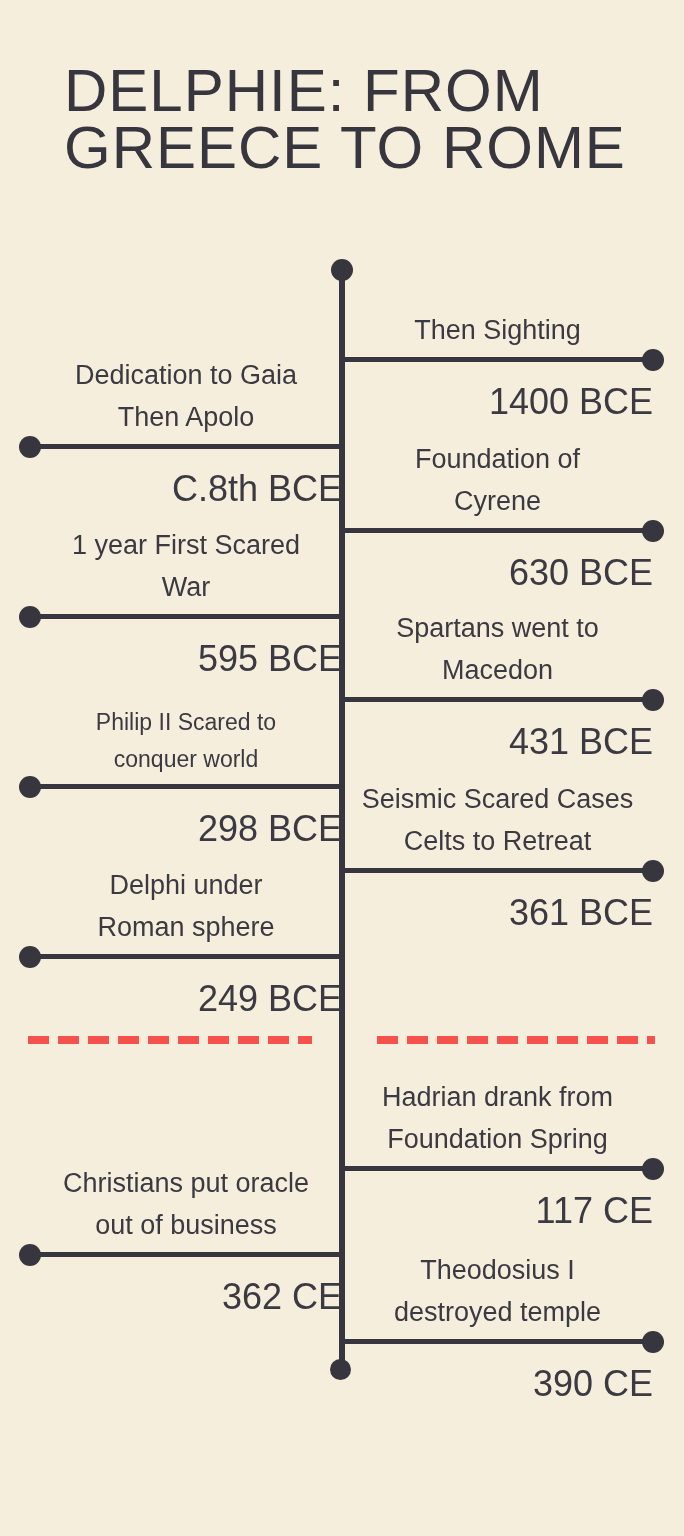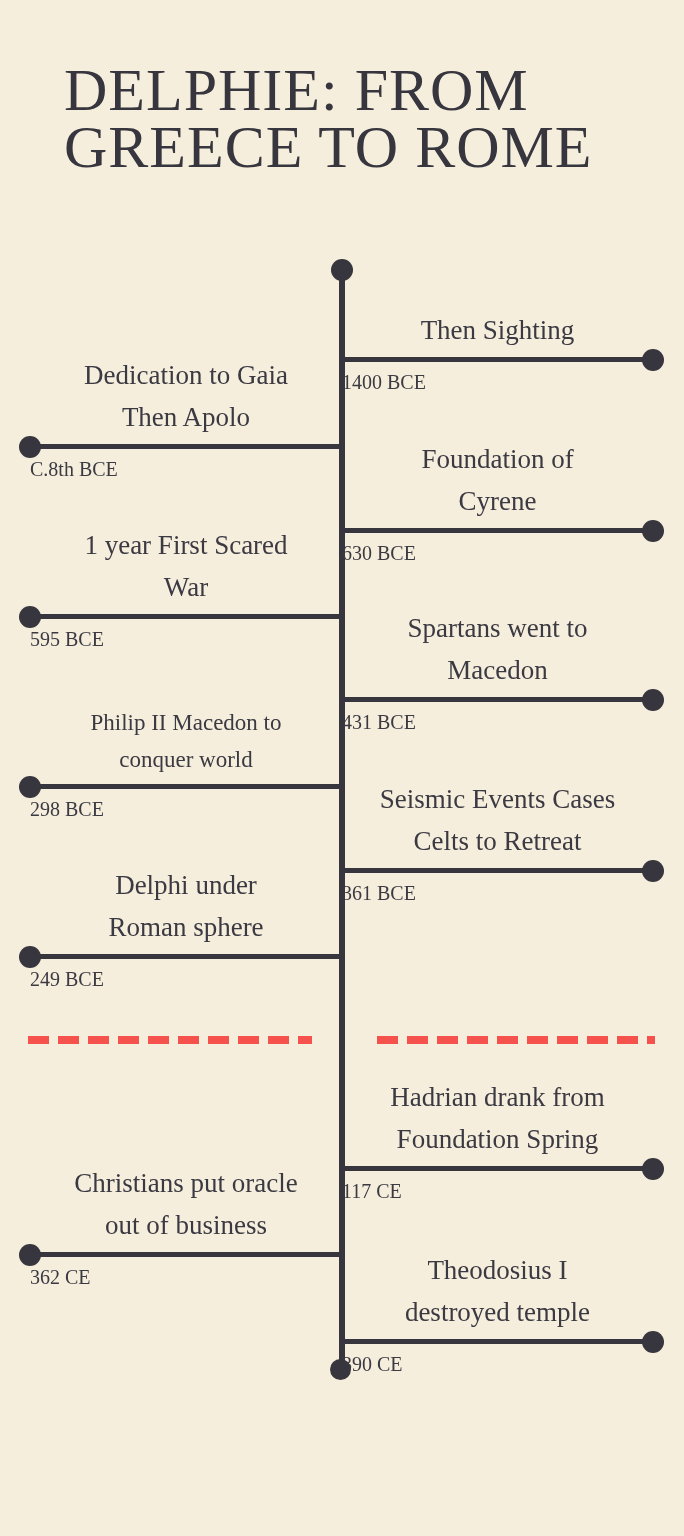--- a/index.html
+++ b/index.html
@@ -6,21 +6,21 @@
     margin: 0;
     padding: 0;
     background: #f5eedc;
   }
   .canvas {
     position: relative;
     width: 684px;
     height: 1536px;
     background: #f5eedc;
     overflow: hidden;
-    font-family: Liberation Serif, serif;
+    font-family: Liberation Sans, sans-serif;
     color: #3b3942;
   }
   .title {
     position: absolute;
     left: 64px;
     top: 62px;
     font-size: 60px;
     line-height: 57px;
     letter-spacing: 1px;
     color: #37353d;
@@ -80,25 +80,25 @@
     font-size: 27px;
     line-height: 42px;
     white-space: pre-line;
   }
   .event.small .label {
     font-size: 23px;
     line-height: 37px;
   }
   .event .year {
     position: absolute;
-    top: 11px;
+    top: 21px;
     left: 0;
     width: 100%;
-    text-align: left;
-    font-size: 20px;
+    text-align: right;
+    font-size: 36px;
   }
 
   .e0  { top: 360px; }
   .e1  { top: 447px; }
   .e2  { top: 531px; }
   .e3  { top: 617px; }
   .e4  { top: 700px; }
   .e5  { top: 787px; }
   .e6  { top: 871px; }
   .e7  { top: 957px; }
@@ -162,29 +162,29 @@
     <div class="line"></div>
     <div class="end-dot"></div>
     <div class="label">Spartans went to
 Macedon</div>
     <div class="year">431 BCE</div>
   </div>
 
   <div class="event left small e5">
     <div class="line"></div>
     <div class="end-dot"></div>
-    <div class="label">Philip II Macedon to
+    <div class="label">Philip II Scared to
 conquer world</div>
     <div class="year">298 BCE</div>
   </div>
 
   <div class="event right e6">
     <div class="line"></div>
     <div class="end-dot"></div>
-    <div class="label">Seismic Events Cases
+    <div class="label">Seismic Scared Cases
 Celts to Retreat</div>
     <div class="year">361 BCE</div>
   </div>
 
   <div class="event left e7">
     <div class="line"></div>
     <div class="end-dot"></div>
     <div class="label">Delphi under
 Roman sphere</div>
     <div class="year">249 BCE</div>

